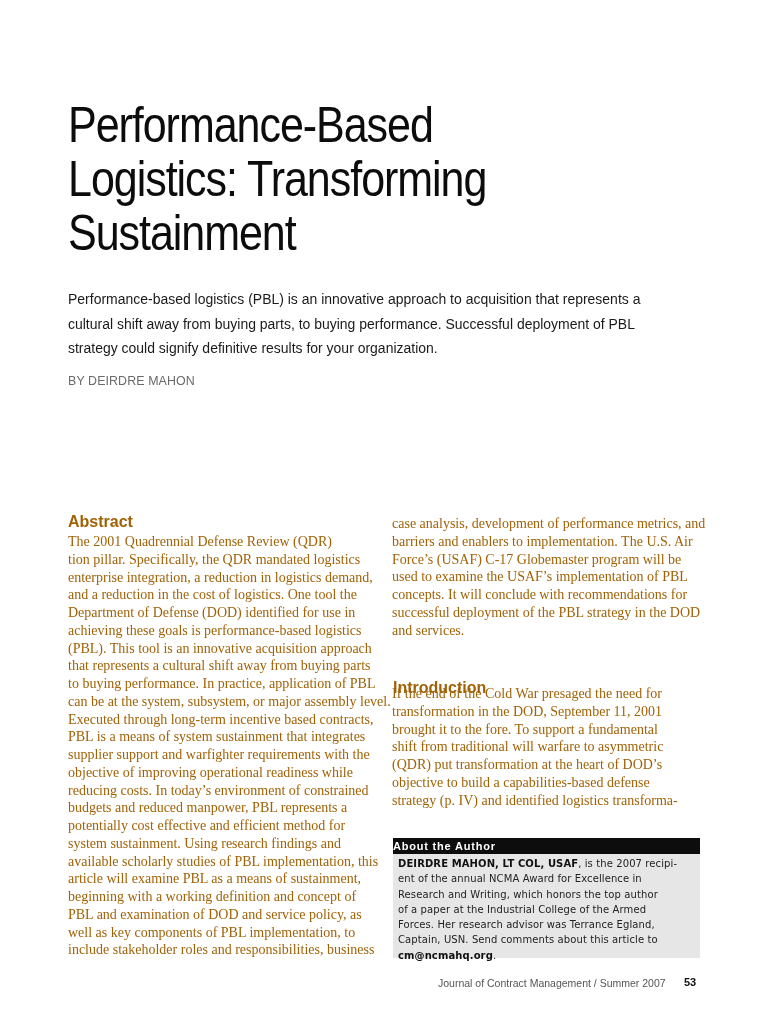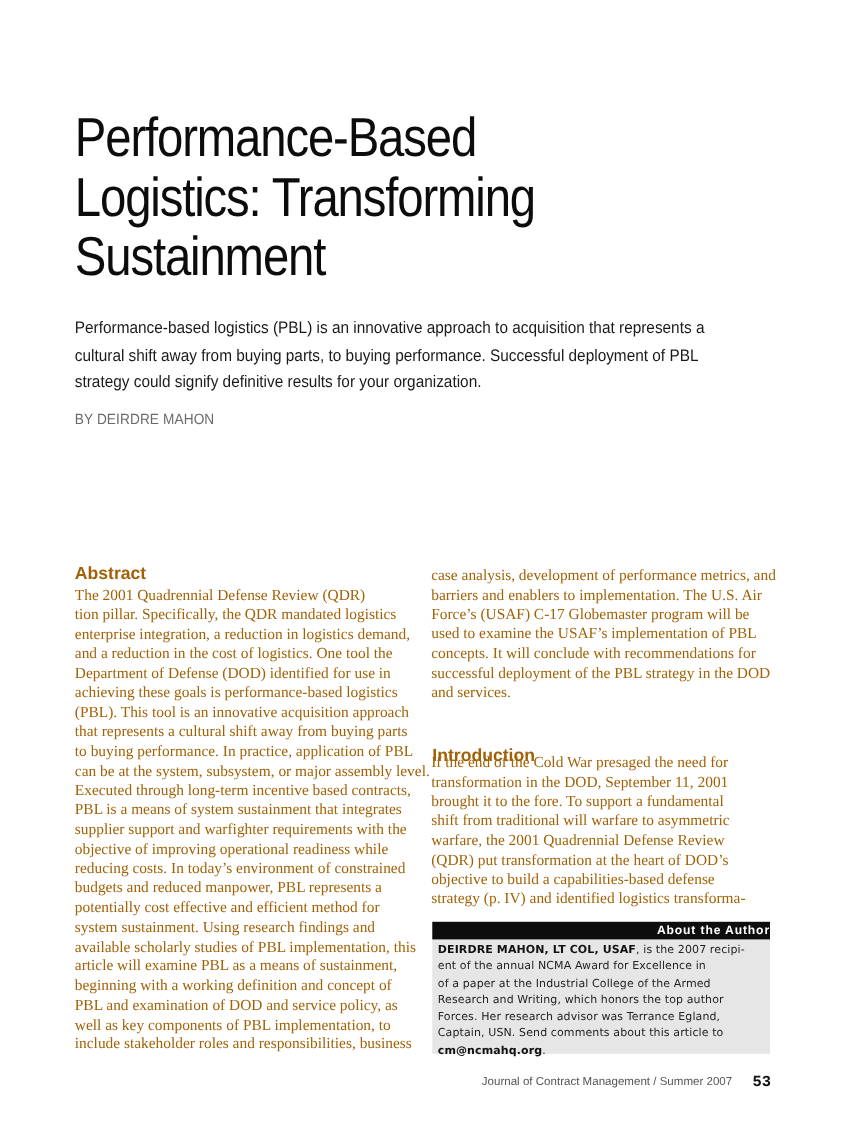--- a/index.html
+++ b/index.html
@@ -102,21 +102,21 @@
       height: 120px;
       background: #e6e6e6;
     }
     .author-box-header {
       background: #0d0d0d;
       color: #ffffff;
       font-family: "Liberation Sans", sans-serif;
       font-weight: bold;
       font-size: 11px;
       letter-spacing: 0.8px;
-      text-align: right;
+      text-align: left;
       height: 16px;
       line-height: 16px;
     }
     .author-box-body {
       padding: 2px 5px 0 5px;
       font-family: "DejaVu Sans", sans-serif;
       font-size: 10px;
       line-height: 15.3px;
       color: #222222;
     }
@@ -128,23 +128,23 @@
       top: 977px;
       font-family: "Liberation Sans", sans-serif;
       font-size: 10.5px;
       color: #555555;
       white-space: nowrap;
     }
     .page-number {
       position: absolute;
       left: 684px;
       top: 976px;
-      font-family: Liberation Mono, monospace;
+      font-family: Liberation Sans, sans-serif;
       font-weight: bold;
-      font-size: 14px;
+      font-size: 11px;
       color: #111111;
     }
   </style>
 </head>
 <body>
 
 <h1 class="title">
   <span>Performance-Based</span>
   <span>Logistics: Transforming</span>
   <span>Sustainment</span>
@@ -197,33 +197,32 @@
   <span class="line">and services.</span>
 </div>
 
 <h2 class="section-heading intro-heading">Introduction</h2>
 
 <div class="col intro-body">
   <span class="line">If the end of the Cold War presaged the need for</span>
   <span class="line">transformation in the DOD, September 11, 2001</span>
   <span class="line">brought it to the fore. To support a fundamental</span>
   <span class="line">shift from traditional will warfare to asymmetric</span>
-  <span class="line">warfare, the 2001 Quadrennial Defense Review</span>
   <span class="line">(QDR) put transformation at the heart of DOD’s</span>
   <span class="line">objective to build a capabilities-based defense</span>
   <span class="line">strategy (p. IV) and identified logistics transforma-</span>
 </div>
 
 <div class="author-box">
   <div class="author-box-header">About the Author</div>
   <div class="author-box-body">
     <span class="line"><b>DEIRDRE MAHON, LT COL, USAF</b><span>, is the 2007 recipi-</span></span>
     <span class="line">ent of the annual NCMA Award for Excellence in</span>
+    <span class="line">Research and Writing, which honors the top author</span>
     <span class="line">of a paper at the Industrial College of the Armed</span>
-    <span class="line">Research and Writing, which honors the top author</span>
     <span class="line">Forces. Her research advisor was Terrance Egland,</span>
     <span class="line">Captain, USN. Send comments about this article to</span>
     <span class="line"><b>cm@ncmahq.org</b><span>.</span></span>
   </div>
 </div>
 
 <div class="footer">Journal of Contract Management / Summer 2007</div>
 <div class="page-number">53</div>
 
 </body></html>

